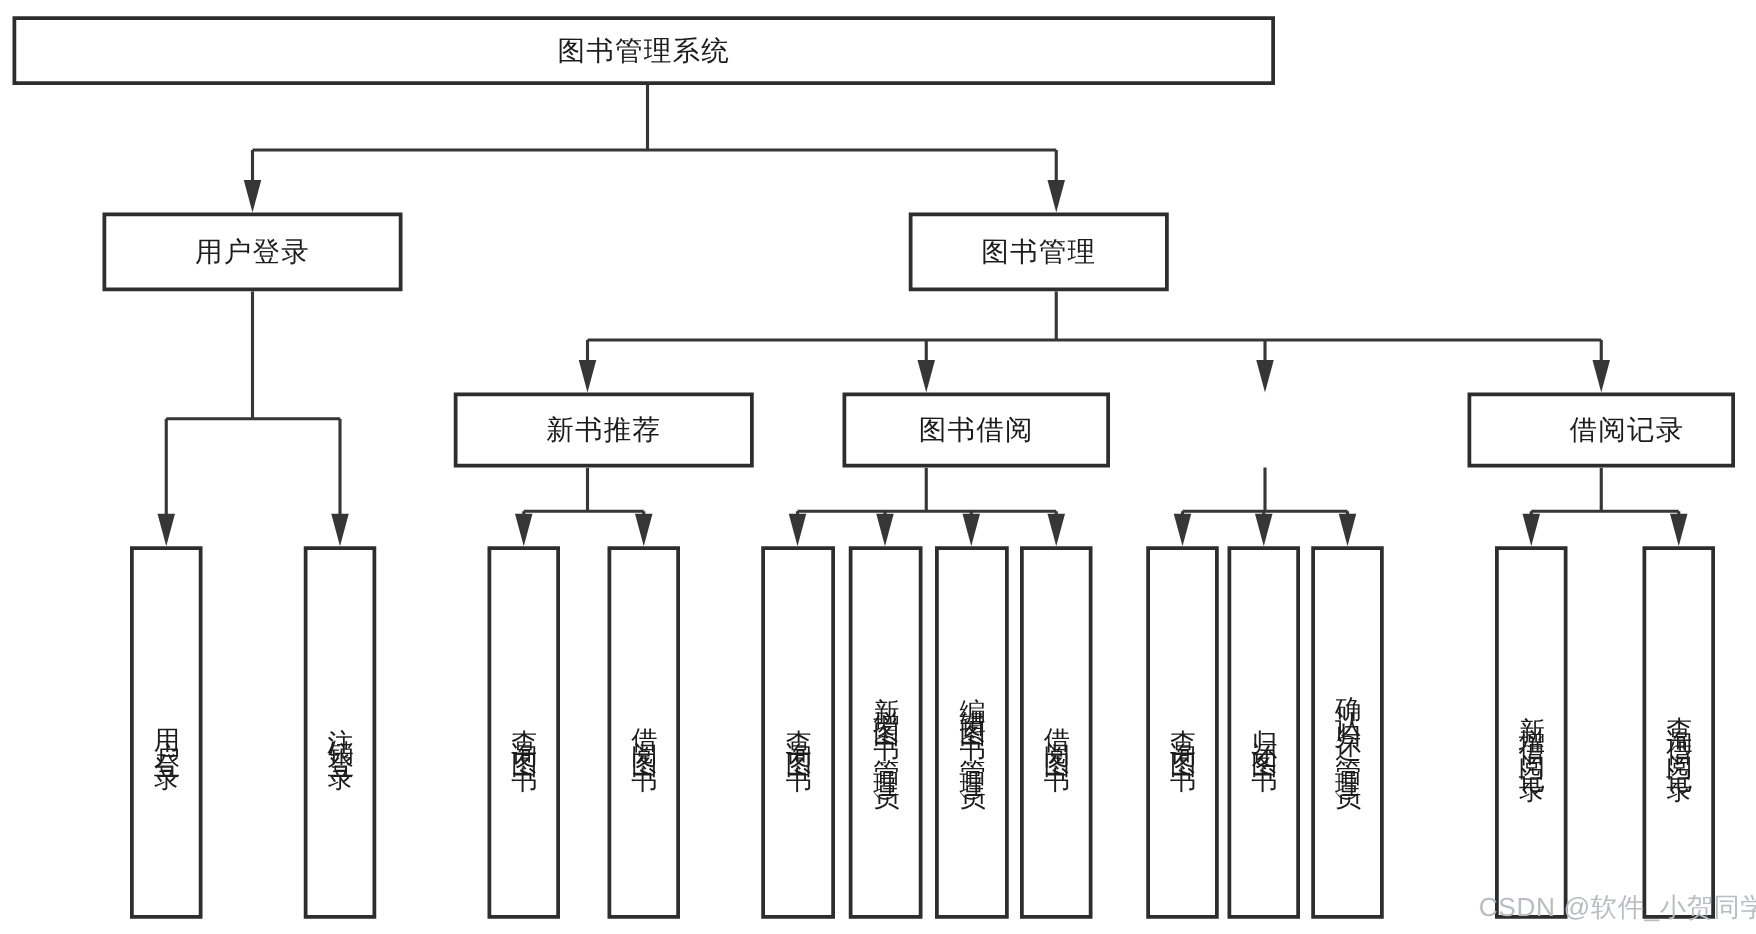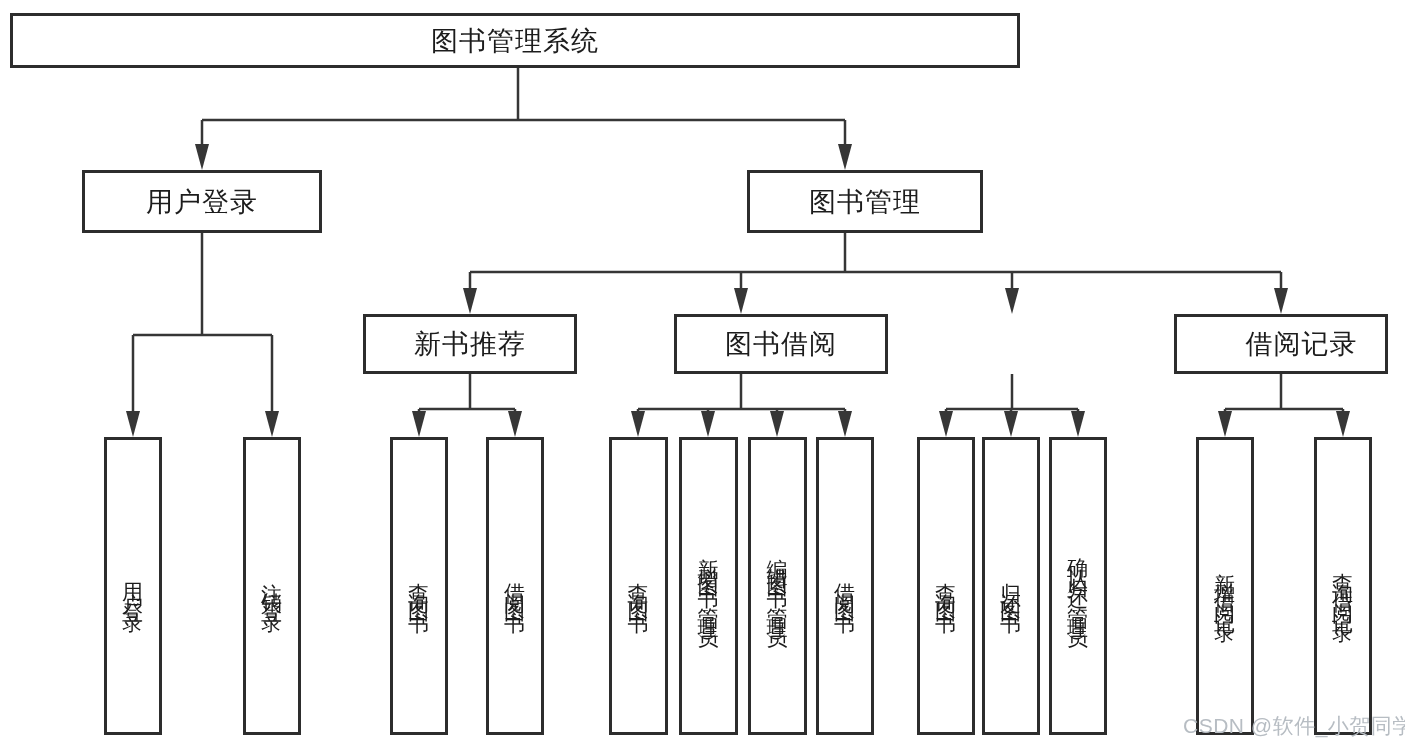--- a/index.html
+++ b/index.html
@@ -5,21 +5,21 @@
   html,body { margin:0; padding:0; background:#ffffff; }
   #stage {
     position:relative; width:1405px; height:747px; background:#ffffff;
     font-family:"Liberation Sans", sans-serif; overflow:hidden;
   }
   .box {
     position:absolute; box-sizing:border-box;
     border:3px solid #2d2d2d; background:#ffffff; color:#1c1c1c;
     display:flex; align-items:center; justify-content:center;
   }
-  .h { font-size:27px; letter-spacing:1px; white-space:nowrap; }
+  .h { font-size:22px; letter-spacing:1px; white-space:nowrap; }
   .v {
     writing-mode:vertical-rl; text-orientation:mixed;
     font-size:21px; letter-spacing:10px; line-height:1;
   }
   #wires { position:absolute; left:0; top:0; pointer-events:none; }
   #wires line { stroke:#363636; stroke-width:2.5; }
   #wires polygon { fill:#363636; stroke:none; }
   #watermark {
     position:absolute; left:1183px; top:712px;
     font-size:21px; color:#b7bdc3; letter-spacing:0.5px; white-space:nowrap;
@@ -88,23 +88,23 @@
     <line x1="1225" y1="409" x2="1343" y2="409"></line>
     <line x1="1225" y1="409" x2="1225" y2="425"></line>
     <line x1="1343" y1="409" x2="1343" y2="425"></line>
     <polygon points="1218,411 1232,411 1225,437"></polygon>
     <polygon points="1336,411 1350,411 1343,437"></polygon>
   </svg>
 
   <div class="box h" style="left:10px; top:13px; width:1010px; height:55px;">图书管理系统</div>
 
   <div class="box h" style="left:82px; top:170px; width:240px; height:63px;">用户登录</div>
-  <div class="box h" style="left:727px; top:170px; width:236px; height:63px;margin-left:20px;">图书管理</div>
+  <div class="box h" style="left:727px; top:170px; width:208px; height:63px;">图书管理</div>
 
-  <div class="box h" style="left:363px; top:314px; width:214px; height:60px;">新书推荐</div>
+  <div class="box h" style="left:363px; top:314px; width:240px; height:60px;">新书推荐</div>
   <div class="box h" style="left:634px; top:314px; width:214px; height:60px;margin-left:40px;">图书借阅</div>
   <div class="box h" style="left:1174px; top:314px; width:214px; height:60px;padding-left:41px;">借阅记录</div>
 
   <div class="box v" style="left:104px; top:437px; width:58px; height:298px;">用户登录</div>
   <div class="box v" style="left:243px; top:437px; width:58px; height:298px;">注销登录</div>
 
   <div class="box v" style="left:390px; top:437px; width:58px; height:298px;">查询图书</div>
   <div class="box v" style="left:486px; top:437px; width:58px; height:298px;">借阅图书</div>
 
   <div class="box v" style="left:609px; top:437px; width:59px; height:298px;">查询图书</div>

